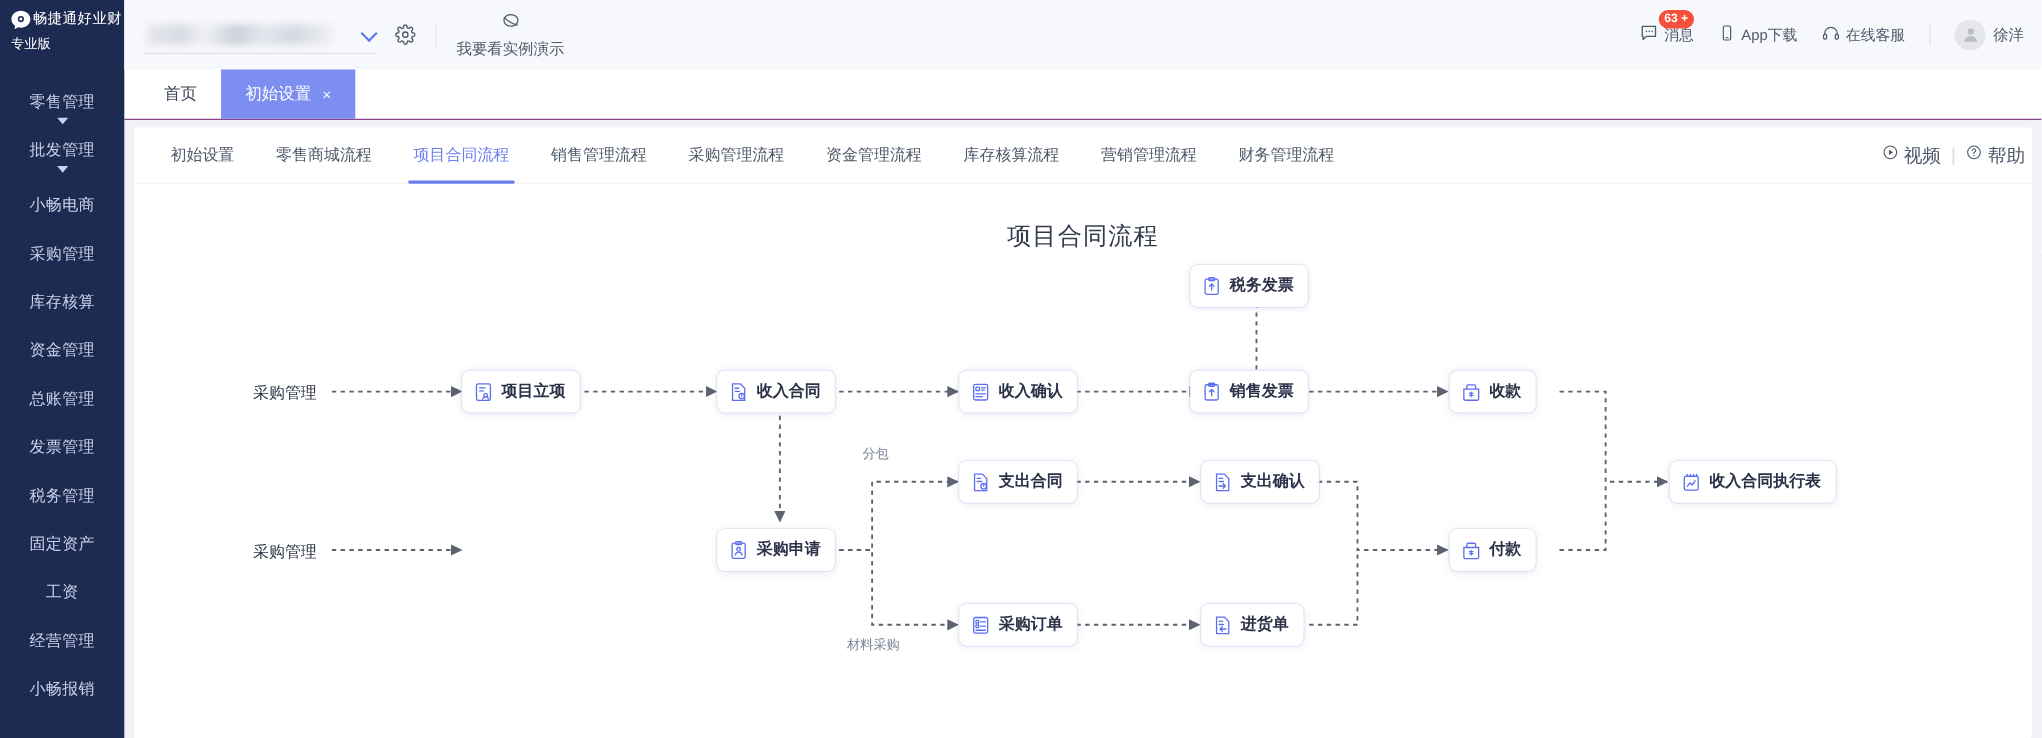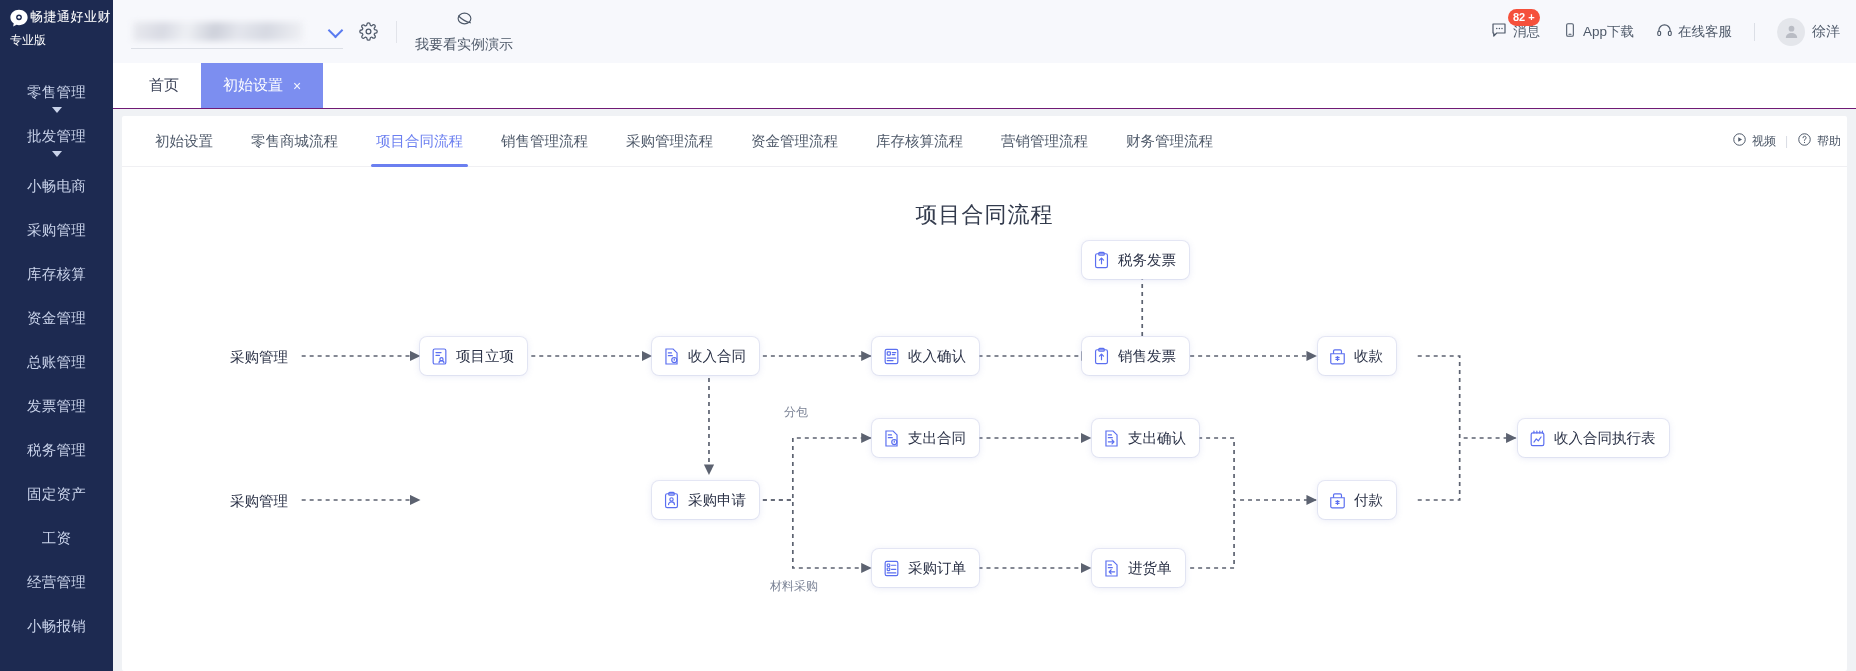--- a/index.html
+++ b/index.html
@@ -122,41 +122,41 @@
     padding: 0 19px; height: 51px; line-height: 51px; font-size: 14.5px;
     color: #4e5969; cursor: pointer; position: relative; white-space: nowrap;
   }
   .subtab.active { color: #6b7ff0; }
   .subtab.active::after {
     content: ""; position: absolute; left: 14px; right: 14px; bottom: 0;
     height: 2.5px; background: #6b7ff0; border-radius: 2px;
   }
   .subnav-right {
     margin-left: auto; display: flex; align-items: center; gap: 9px;
-    padding-right: 6px; font-size: 12px; color: #4e5969;
+    padding-right: 6px; font-size: 17px; color: #4e5969;
   }
   .snr-item { display: flex; align-items: center; gap: 5px; cursor: pointer; }
 
   .flow-title {
     text-align: center; font-size: 22px; color: #333b4d; margin-top: 33px;
     letter-spacing: 1px;
   }
 
   
   .canvas { position: relative; width: 100%; height: 380px; margin-top: 8px; }
   .flow-svg { position: absolute; left: 0; top: 0; width: 100%; height: 100%; }
 
   .node {
     position: absolute; height: 38px; background: #ffffff;
     border-radius: 7px; display: flex; align-items: center; gap: 7px;
     padding: 0 13px 0 10px; white-space: nowrap;
     box-shadow: 0 1px 7px rgba(102,114,196,.17), 0 0 0 1px rgba(220,224,240,.55);
     font-size: 14.5px; color: #2b3247; cursor: pointer;
   }
-  .node .nlabel { line-height: 1; }
+  .node .nlabel { line-height: 1; font-weight: bold; }
   .rowlabel {
     position: absolute; font-size: 14.5px; color: #2b3247; white-space: nowrap;
   }
   .edgelabel {
     position: absolute; font-size: 12px; color: #7a8295; white-space: nowrap;
   }
   .ico { width: 19px; height: 19px; flex: 0 0 19px; display: block; }
 </style>
 </head>
 <body>
@@ -253,21 +253,21 @@
         <span class="tr-item">
           <span>
             <svg width="18" height="18" viewBox="0 0 24 24" fill="none" stroke="#4e5969" stroke-width="1.6">
               <path d="M4 4h16v12H9l-4 4v-4H4z" stroke-linejoin="round"></path>
               <circle cx="9" cy="10" r="1" fill="#4e5969" stroke="none"></circle>
               <circle cx="12.5" cy="10" r="1" fill="#4e5969" stroke="none"></circle>
               <circle cx="16" cy="10" r="1" fill="#4e5969" stroke="none"></circle>
             </svg>
           </span>
           <span>消息</span>
-          <span class="badge">82 +</span>
+          <span class="badge">63 +</span>
         </span>
 
         <span class="tr-item">
           <span>
             <svg width="16" height="16" viewBox="0 0 24 24" fill="none" stroke="#4e5969" stroke-width="1.6">
               <rect x="7" y="2.5" width="10" height="19" rx="2"></rect>
               <line x1="10.5" y1="18.5" x2="13.5" y2="18.5" stroke-linecap="round"></line>
             </svg>
           </span>
           <span>App下载</span>

